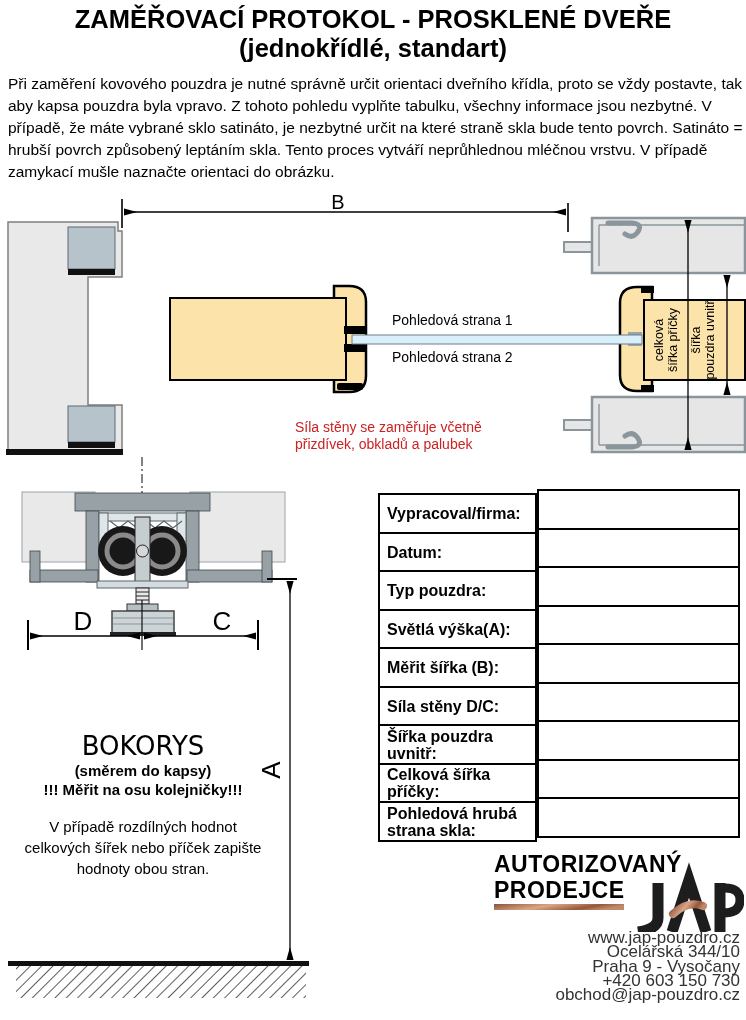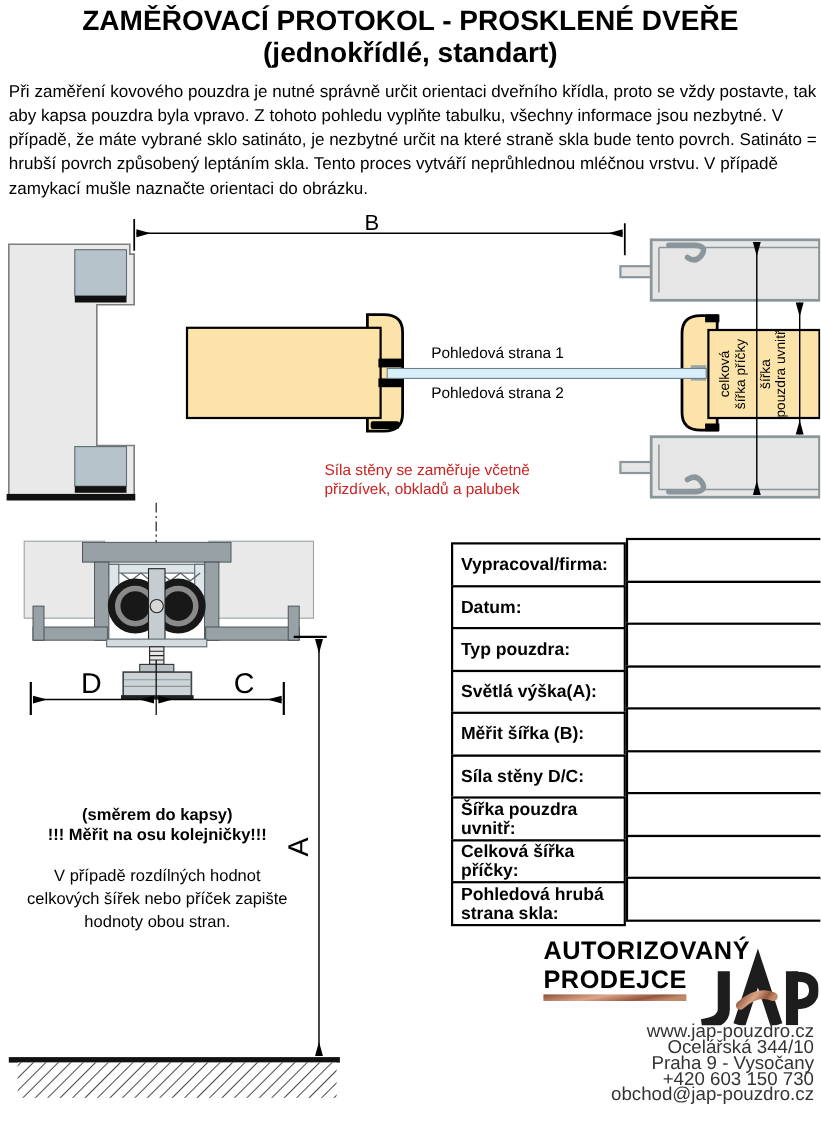--- a/index.html
+++ b/index.html
@@ -17,21 +17,21 @@
   .side-svg{position:absolute;left:0;top:455px;}
 
   .red-note{position:absolute;left:295px;top:419px;font-size:14px;line-height:16.5px;
             color:#cc2222;white-space:pre-line;}
 
   .bokorys{position:absolute;left:0;top:731px;width:286px;text-align:center;}
   .bok-title{font-family:"DejaVu Sans","Liberation Sans",sans-serif;font-size:26px;line-height:30px;}
   .bok-sub{font-size:15px;line-height:19px;font-weight:bold;}
   .bok-note{font-size:15px;line-height:21px;margin-top:17px;white-space:pre-line;}
 
-  .form-col{position:absolute;margin-left:32px;}
+  .form-col{position:absolute;}
   .form-col .cell{box-sizing:border-box;height:41px;border:2.5px solid #000;margin-top:-2.5px;
                   background:#fff;display:flex;align-items:center;
                   padding:0 3px 0 7px;font-size:16px;line-height:17px;}
   .form-col .cell:first-child{margin-top:0;}
   .col-labels{left:378px;top:493px;width:159px;}
   .col-labels .cell{font-weight:bold;}
   .col-values{left:537px;top:489px;width:203px;}
 
   .dealer-svg{position:absolute;left:492px;top:846px;}
   .contact{position:absolute;left:440px;top:931px;width:300px;text-align:right;
@@ -178,20 +178,21 @@
       <text transform="translate(280,770) rotate(-90)" text-anchor="middle" font-size="26">A</text>
     </g>
 
     <g>
       <rect x="8" y="961" width="301" height="5" fill="#111"></rect>
       <rect x="16" y="966" width="290" height="32" fill="url(#hatch)"></rect>
     </g>
   </svg>
 
   <div class="bokorys">
+    <div class="bok-title">BOKORYS</div>
     <div class="bok-sub">(směrem do kapsy)</div>
     <div class="bok-sub">!!! Měřit na osu kolejničky!!!</div>
     <div class="bok-note">V případě rozdílných hodnot
 celkových šířek nebo příček zapište
 hodnoty obou stran.</div>
   </div>
 
   <div class="form-col col-labels">
     <div class="cell">Vypracoval/firma:</div>
     <div class="cell">Datum:</div>

